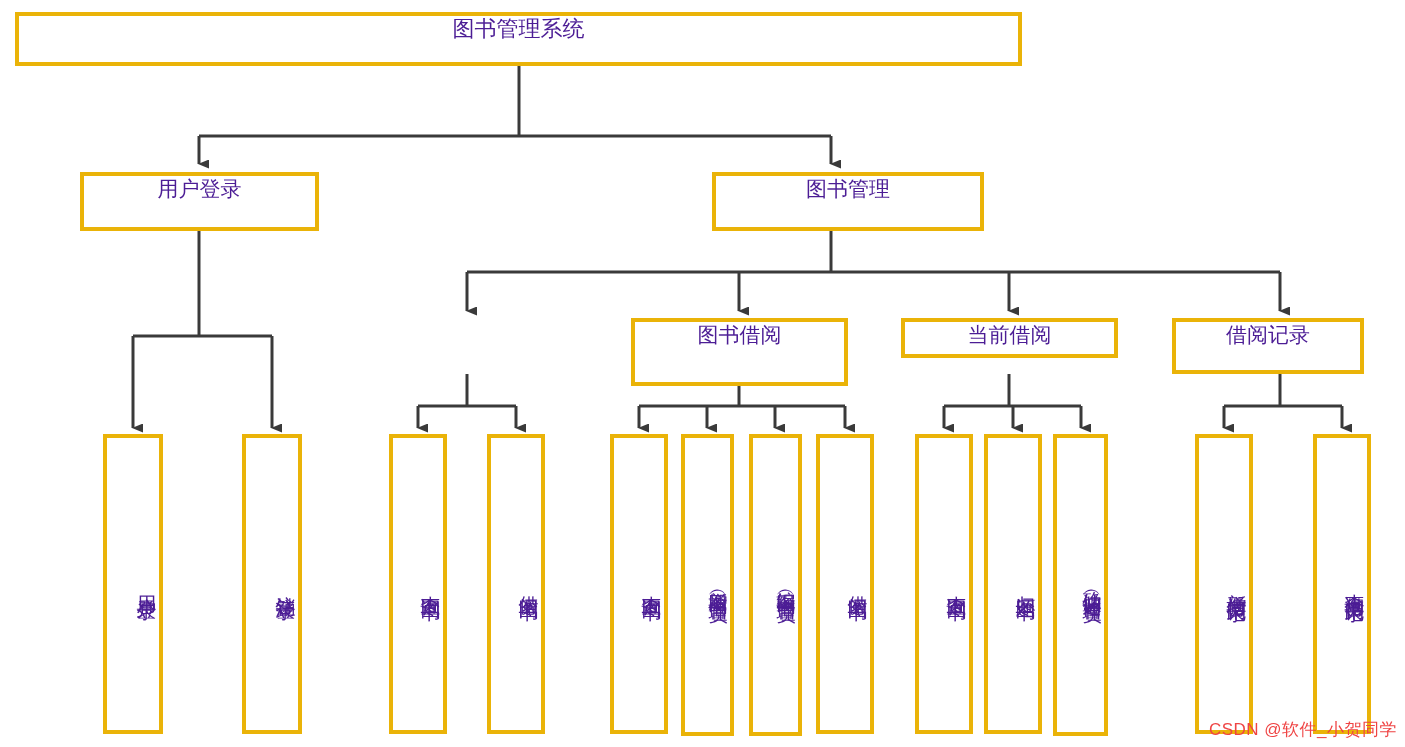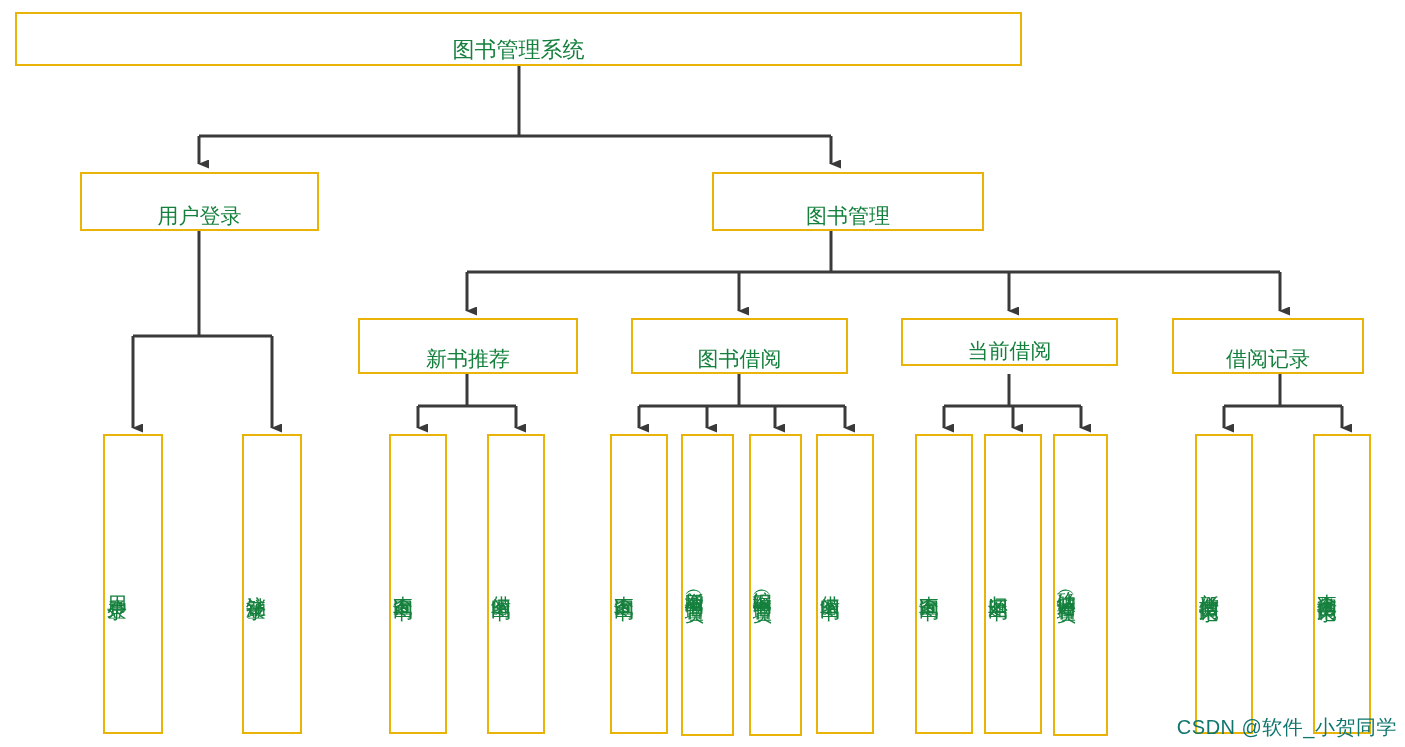--- a/index.html
+++ b/index.html
@@ -21,26 +21,26 @@
     position: absolute;
     left: 0;
     top: 0;
     width: 1405px;
     height: 747px;
     pointer-events: none;
   }
   .node {
     position: absolute;
     box-sizing: border-box;
-    border: 2px solid #eab308;
+    border: 4px solid #eab308;
     background: #ffffff;
     display: flex;
-    align-items: flex-end;
+    align-items: flex-start;
     justify-content: center;
-    color: #15803d;
+    color: #4c1d95;
     line-height: 1.22;
   }
   .node.h {
     font-size: 21px;
   }
   .node.root {
     font-size: 22px;
   }
   .node.v {
     font-size: 20px;
@@ -51,22 +51,22 @@
   }
   .node.v .label {
     writing-mode: vertical-rl;
     text-orientation: upright;
     white-space: nowrap;
   }
   .watermark {
     position: absolute;
     right: 8px;
     bottom: 6px;
-    font-size: 20px;
-    color: #0f766e;
+    font-size: 17px;
+    color: #ef4444;
     white-space: nowrap;
     letter-spacing: 0.5px;
   }
 </style>
 </head>
 <body>
 
 <div id="canvas">
 
   <svg class="connectors" viewBox="0 0 1405 747" xmlns="http://www.w3.org/2000/svg">
@@ -123,27 +123,24 @@
     <span class="label">图书管理系统</span>
   </div>
 
   <div class="node h" style="left:80px; top:172px; width:239px; height:59px;">
     <span class="label">用户登录</span>
   </div>
   <div class="node h" style="left:712px; top:172px; width:272px; height:59px;">
     <span class="label">图书管理</span>
   </div>
 
-  <div class="node h" style="left:358px; top:318px; width:220px; height:56px;">
-    <span class="label">新书推荐</span>
-  </div>
-  <div class="node h" style="left:631px; top:318px; width:217px; height:56px;">
+  <div class="node h" style="left:631px; top:318px; width:217px; height:68px;">
     <span class="label">图书借阅</span>
   </div>
-  <div class="node h" style="left:901px; top:318px; width:217px; height:48px;">
+  <div class="node h" style="left:901px; top:318px; width:217px; height:40px;">
     <span class="label">当前借阅</span>
   </div>
   <div class="node h" style="left:1172px; top:318px; width:192px; height:56px;">
     <span class="label">借阅记录</span>
   </div>
 
   <div class="node v" style="left:103px; top:434px; width:60px; height:300px;">
     <span class="label">用户登录</span>
   </div>
   <div class="node v" style="left:242px; top:434px; width:60px; height:300px;">

